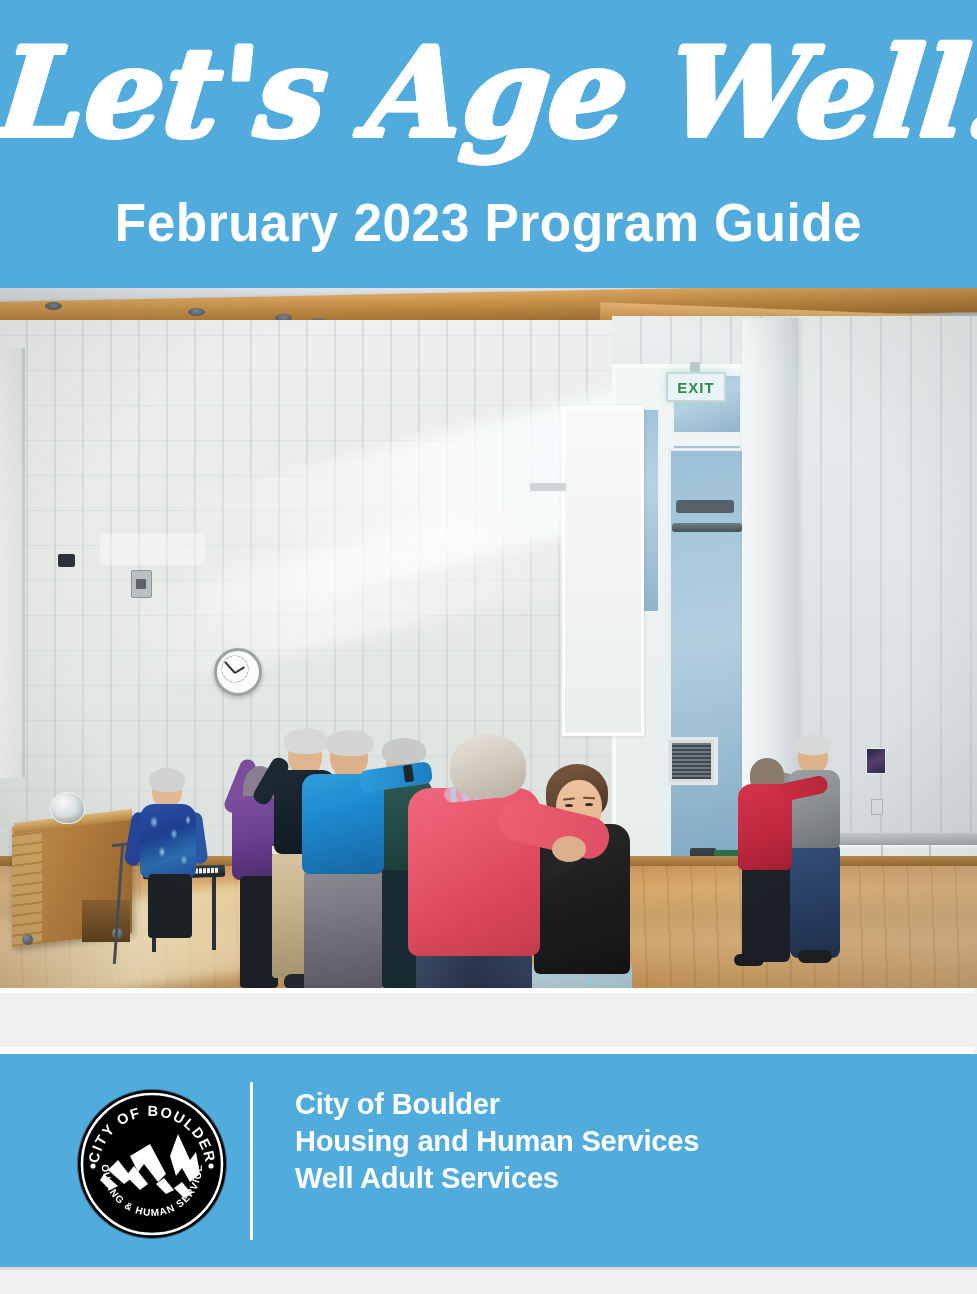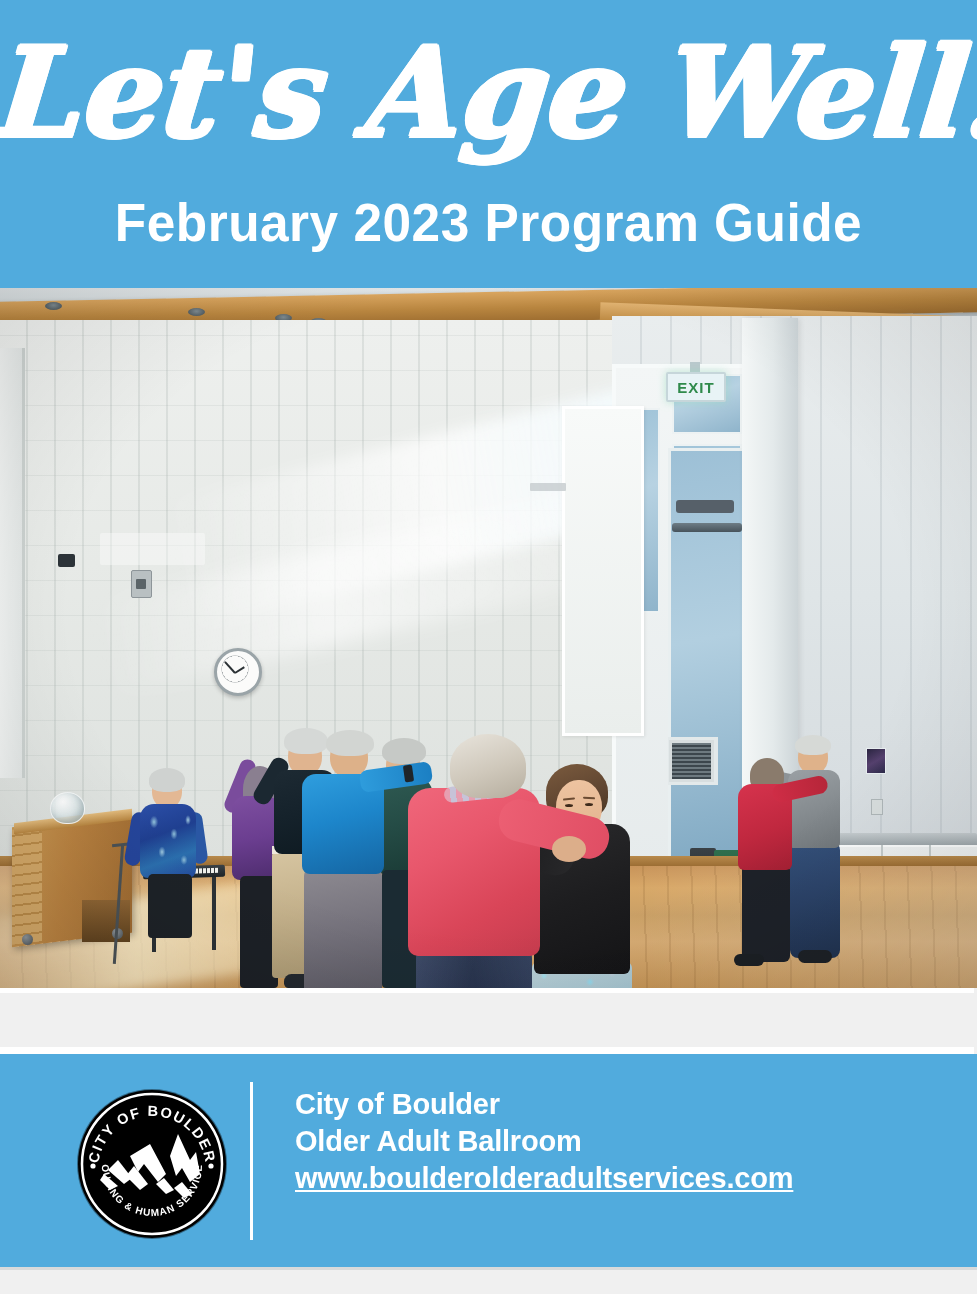--- a/index.html
+++ b/index.html
@@ -790,20 +790,20 @@
         <path d="M 104,92 L 114,104 L 106,108 L 96,98 Z" fill="#ffffff"></path>
         <path d="M 26,84 L 40,96 L 32,100 L 22,90 Z" fill="#ffffff"></path>
       </g>
     </svg>
   </div>
 
   <div class="footer-divider"></div>
 
   <div class="footer-text">
     <div>City of Boulder</div>
-    <div>Older Adult Ballroom</div>
-    <div class="footer-url">www.boulderolderadultservices.com</div>
+    <div>Housing and Human Services</div>
+    <div>Well Adult Services</div>
   </div>
 
   <div class="page-edge"></div>
   <div class="page-below"></div>
 
 </div>
 
 </body></html>

